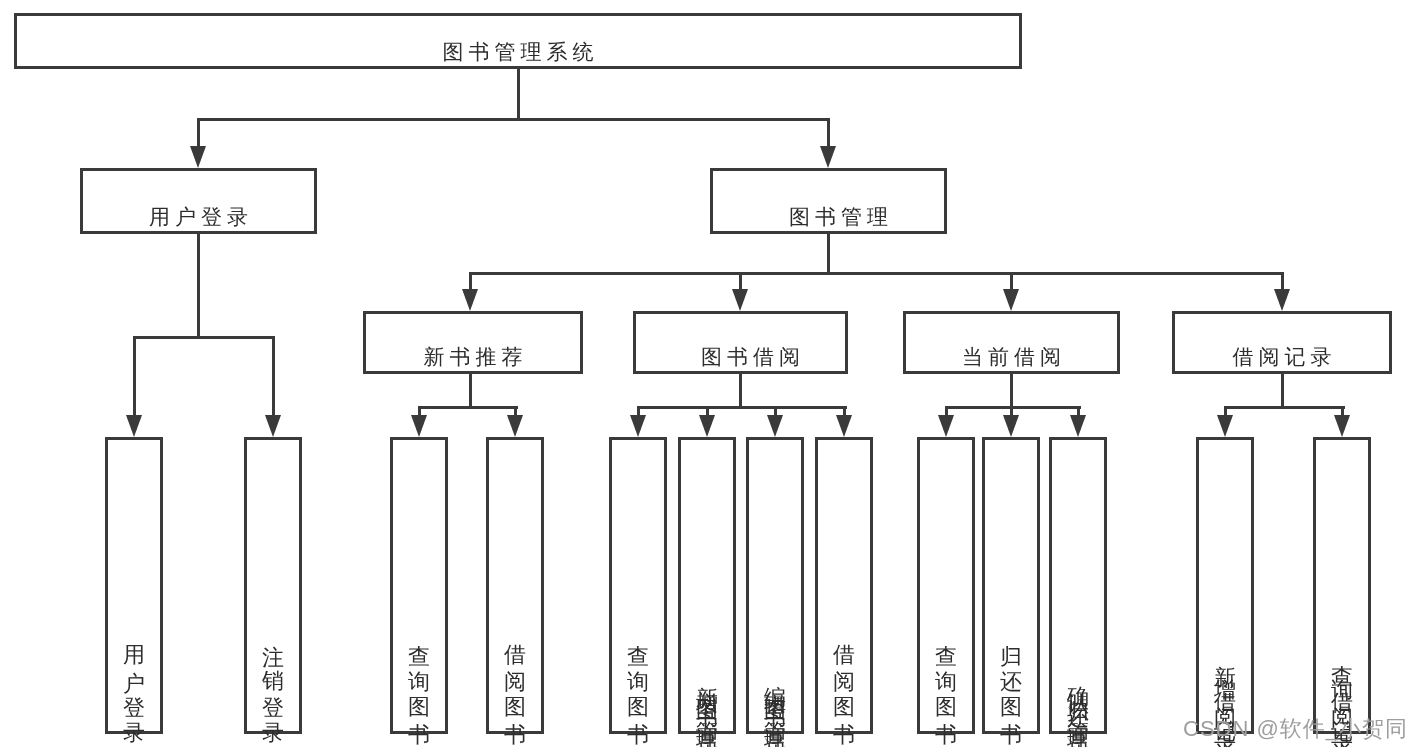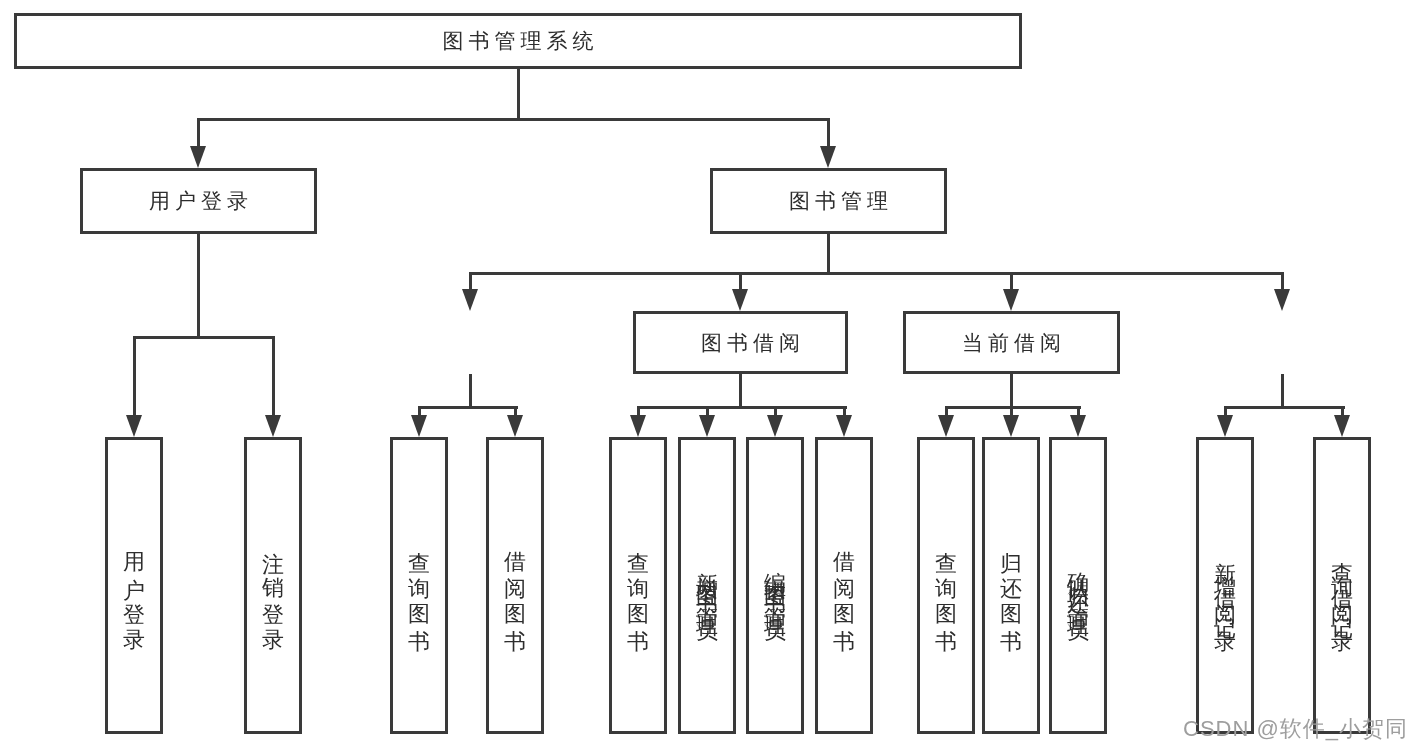--- a/index.html
+++ b/index.html
@@ -11,21 +11,21 @@
     position:relative;
     width:1405px;height:747px;
     background:var(--background,#ffffff);
     overflow:hidden;
   }
   .box{
     position:absolute;
     box-sizing:border-box;
     background:#ffffff;
     border:3px solid var(--line,#3a3a3a);
-    display:flex;align-items:center;justify-content:center;
+    display:flex;align-items:flex-end;justify-content:center;
     color:var(--text,#2d2d2d);
     z-index:2;
   }
   .hlabel{
     font-size:21px;
     letter-spacing:5px;
     text-indent:5px;
     white-space:nowrap;
   }
   .vtext{
@@ -95,25 +95,31 @@
   <div class="line" style="left:469px;top:272px;width:815px;height:3px;"></div>
   <div class="line" style="left:469px;top:272px;width:3px;height:20px;"></div>
   <div class="line" style="left:739px;top:272px;width:3px;height:20px;"></div>
   <div class="line" style="left:1010px;top:272px;width:3px;height:20px;"></div>
   <div class="line" style="left:1281px;top:272px;width:3px;height:20px;"></div>
   <div class="arrow" style="left:462px;top:289px;"></div>
   <div class="arrow" style="left:732px;top:289px;"></div>
   <div class="arrow" style="left:1003px;top:289px;"></div>
   <div class="arrow" style="left:1274px;top:289px;"></div>
 
+  <div class="box" style="left:363px;top:311px;width:220px;height:63px;">
+    <span class="hlabel">新书推荐</span>
+  </div>
   <div class="box" style="left:633px;top:311px;width:215px;height:63px;padding-left:20px;">
     <span class="hlabel">图书借阅</span>
   </div>
   <div class="box" style="left:903px;top:311px;width:217px;height:63px;">
     <span class="hlabel">当前借阅</span>
+  </div>
+  <div class="box" style="left:1172px;top:311px;width:220px;height:63px;">
+    <span class="hlabel">借阅记录</span>
   </div>
 
   <div class="line" style="left:469px;top:374px;width:3px;height:32px;"></div>
   <div class="line" style="left:739px;top:374px;width:3px;height:32px;"></div>
   <div class="line" style="left:1010px;top:374px;width:3px;height:32px;"></div>
   <div class="line" style="left:1281px;top:374px;width:3px;height:32px;"></div>
 
   <div class="line" style="left:418px;top:406px;width:100px;height:3px;"></div>
   <div class="line" style="left:637px;top:406px;width:210px;height:3px;"></div>
   <div class="line" style="left:945px;top:406px;width:136px;height:3px;"></div>

